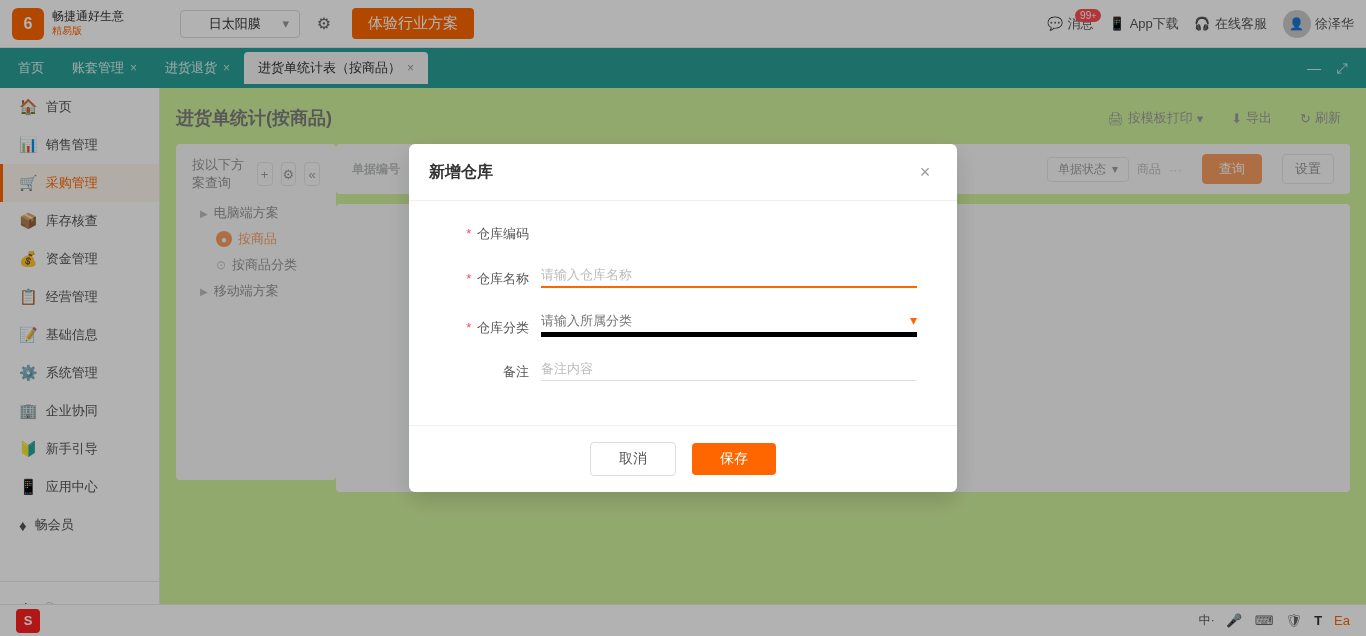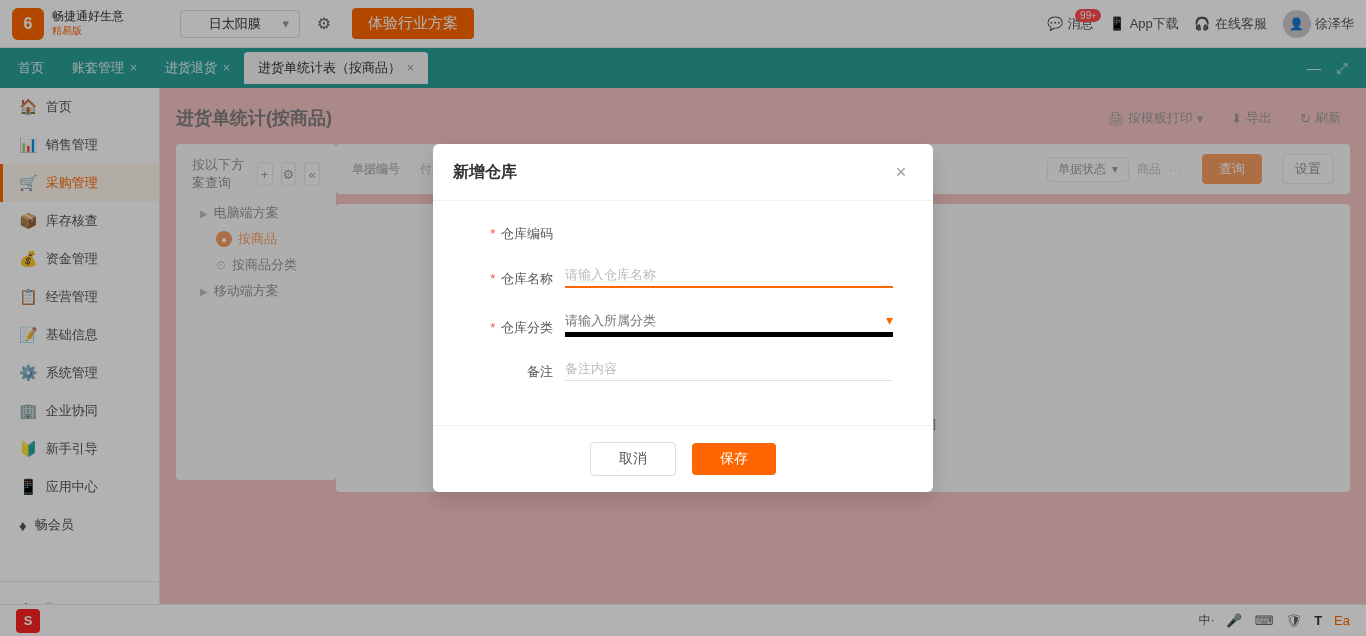--- a/index.html
+++ b/index.html
@@ -187,21 +187,21 @@
     .sidebar-bottom {
       margin-top: auto;
       border-top: 1px solid #e8e8e8;
       padding: 8px 0;
     }
 
     
     .main {
       position: fixed;
       top: 88px; left: 160px; right: 0; bottom: 0;
-      background: #fca5a5;
+      background: #bef264;
       overflow: auto;
       padding: 16px;
     }
     .page-title-bar {
       display: flex;
       align-items: center;
       justify-content: space-between;
       margin-bottom: 12px;
     }
     .page-title {
@@ -288,21 +288,21 @@
       z-index: 200;
       display: flex;
       align-items: center;
       justify-content: center;
     }
 
     
     .dialog {
       background: #fff;
       border-radius: 6px;
-      width: 500px;
+      width: 548px;
       box-shadow: 0 8px 24px rgba(0,0,0,0.15);
       overflow: hidden;
     }
     .dialog-header {
       display: flex;
       align-items: center;
       justify-content: space-between;
       padding: 16px 20px;
       border-bottom: 1px solid #f0f0f0;
     }

